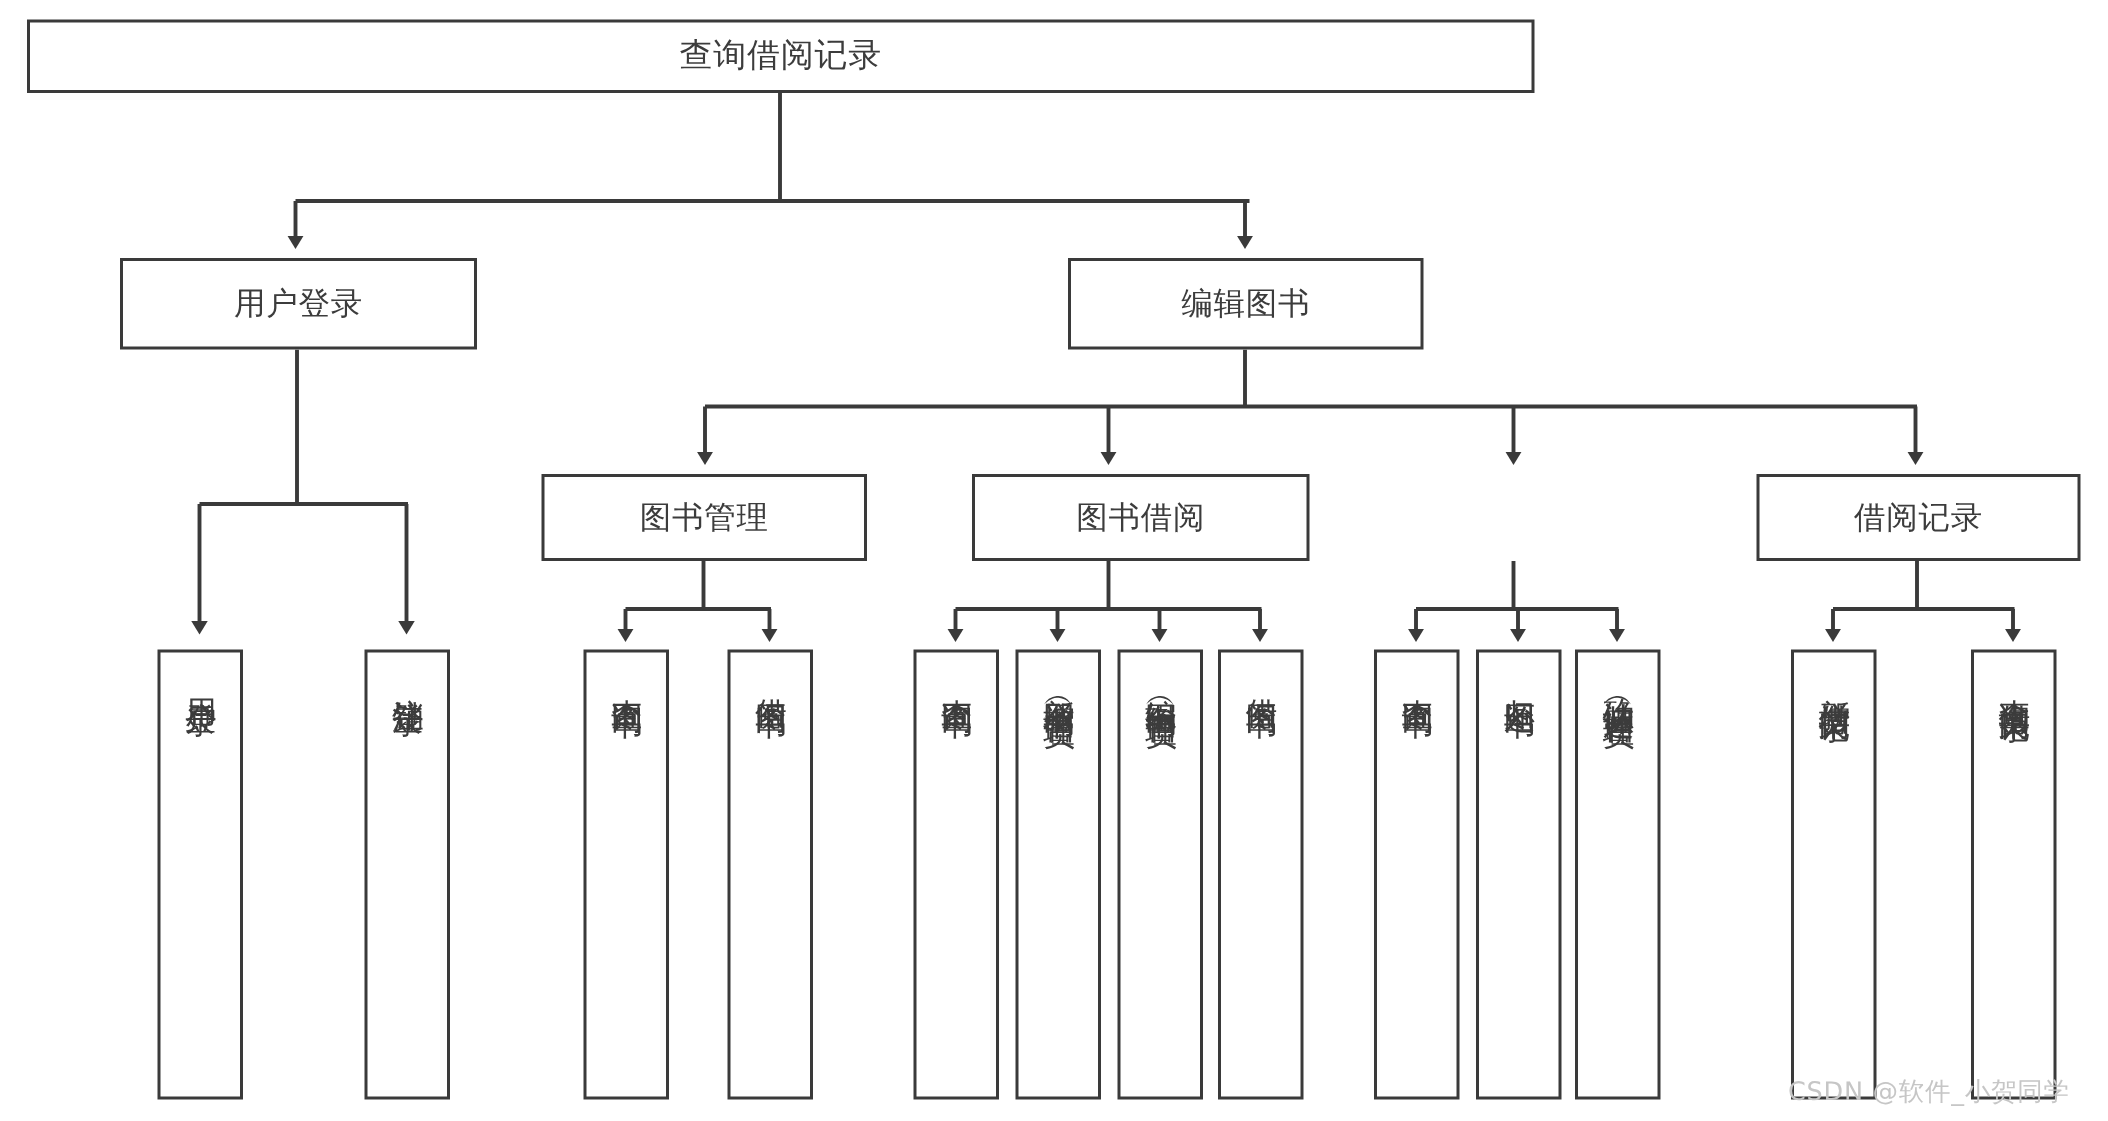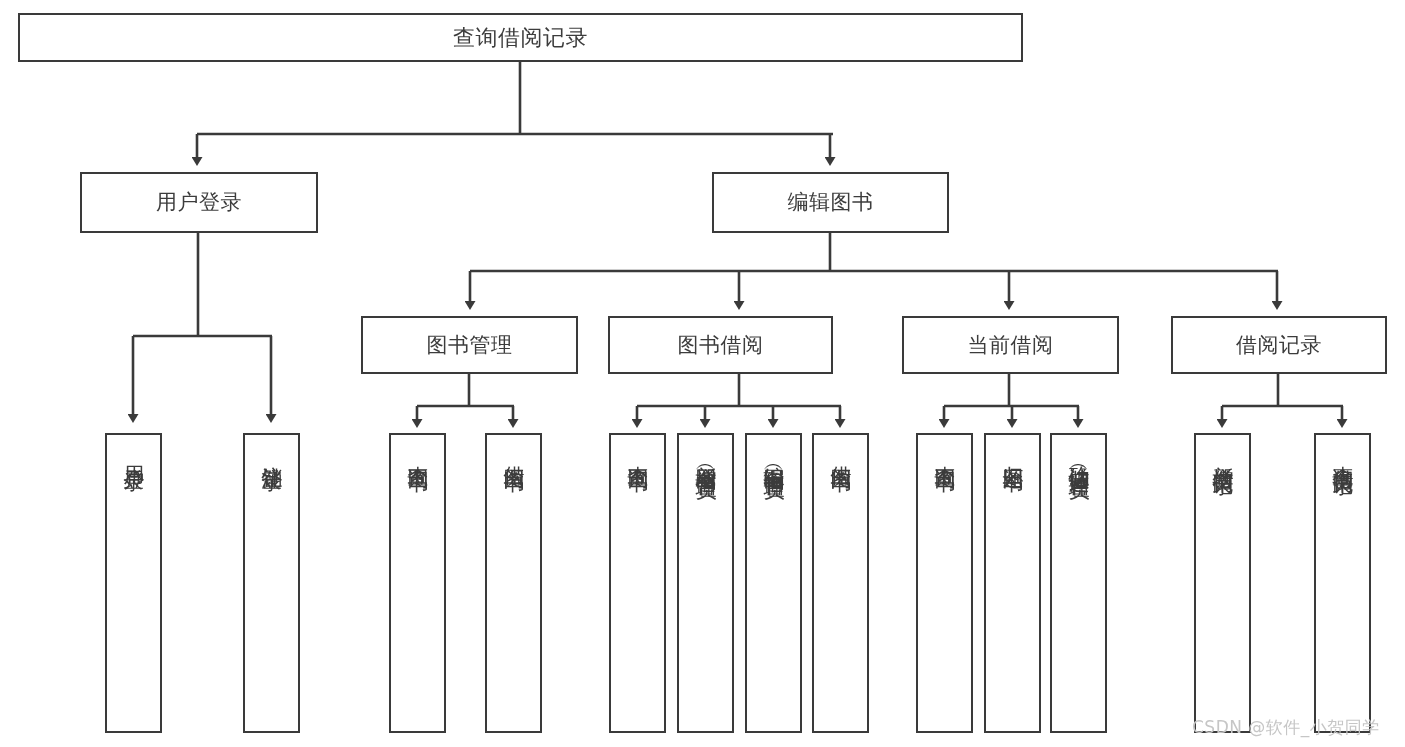--- a/index.html
+++ b/index.html
@@ -133,25 +133,22 @@
   <div class="node horiz" style="left:80px; top:172px; width:238px; height:61px;">
     <span class="node-label">用户登录</span>
   </div>
   <div class="node horiz" style="left:712px; top:172px; width:237px; height:61px;">
     <span class="node-label">编辑图书</span>
   </div>
 
   <div class="node horiz" style="left:361px; top:316px; width:217px; height:58px;">
     <span class="node-label">图书管理</span>
   </div>
-  <div class="node horiz" style="left:608px; top:316px; width:225px; height:58px;">
+  <div class="node horiz" style="left:648px; top:316px; width:225px; height:58px;">
     <span class="node-label">图书借阅</span>
-  </div>
-  <div class="node horiz" style="left:902px; top:316px; width:217px; height:58px;">
-    <span class="node-label">当前借阅</span>
   </div>
   <div class="node horiz" style="left:1171px; top:316px; width:216px; height:58px;">
     <span class="node-label">借阅记录</span>
   </div>
 
   <div class="node vert" style="left:105px; top:433px; width:57px; height:300px;">
     <span class="node-label">用户登录</span>
   </div>
   <div class="node vert" style="left:243px; top:433px; width:57px; height:300px;">
     <span class="node-label">注销登录</span>

